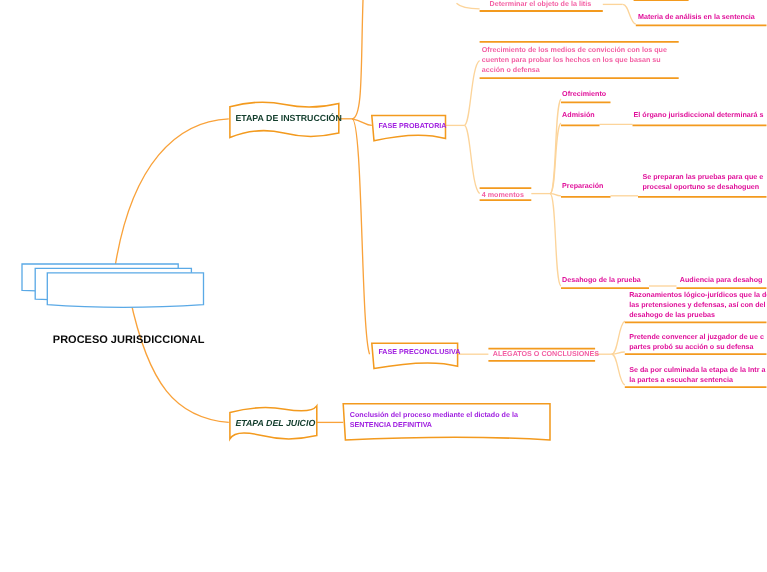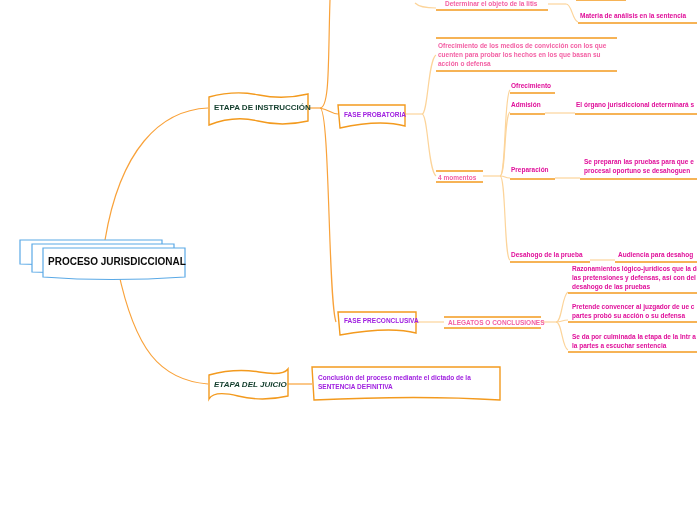--- a/index.html
+++ b/index.html
@@ -3,21 +3,21 @@
 <meta charset="utf-8">
 <style>
   html, body { margin:0; padding:0; background:#ffffff; }
   body { width:697px; height:520px; position:relative; overflow:hidden; font-family:"Liberation Sans", sans-serif; }
   svg.lines { position:absolute; left:0; top:0; width:697px; height:520px; }
   .node { position:absolute; white-space:nowrap; font-weight:bold; }
   .txt-magenta { color:#e0109a; font-size:6.5px; }
   .txt-pink { color:#f35fa3; font-size:6.5px; }
   .txt-purple { color:#a020e0; font-size:6.5px; }
   .txt-green { color:#123d2c; font-size:8px; }
-  .root-text { color:#0b0b0b; font-size:10px; }
+  .root-text { color:#0b0b0b; font-size:10px;margin-top:48px; }
   .multi { white-space:normal; line-height:9px; }
 </style>
 </head>
 <body>
 
 <svg class="lines" viewBox="0 0 697 520">
   <g fill="none" stroke="#f9a23a" stroke-width="1.2">
 
     <path d="M105 240 C 120 150, 160 110, 208 108"></path>
     <path d="M118 270 C 135 350, 160 380, 208 384"></path>

